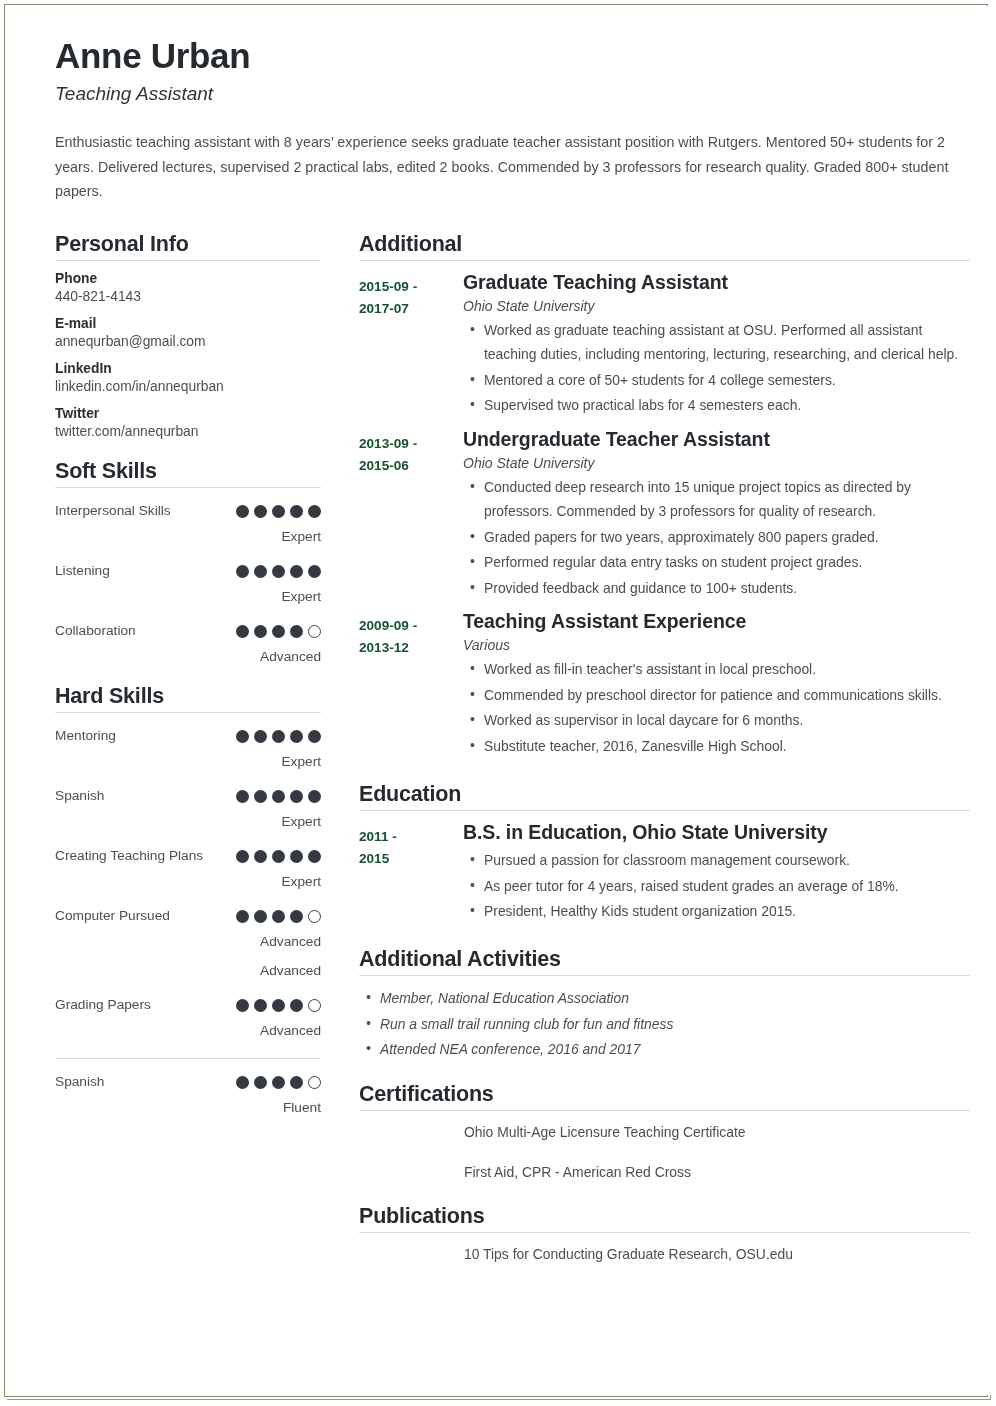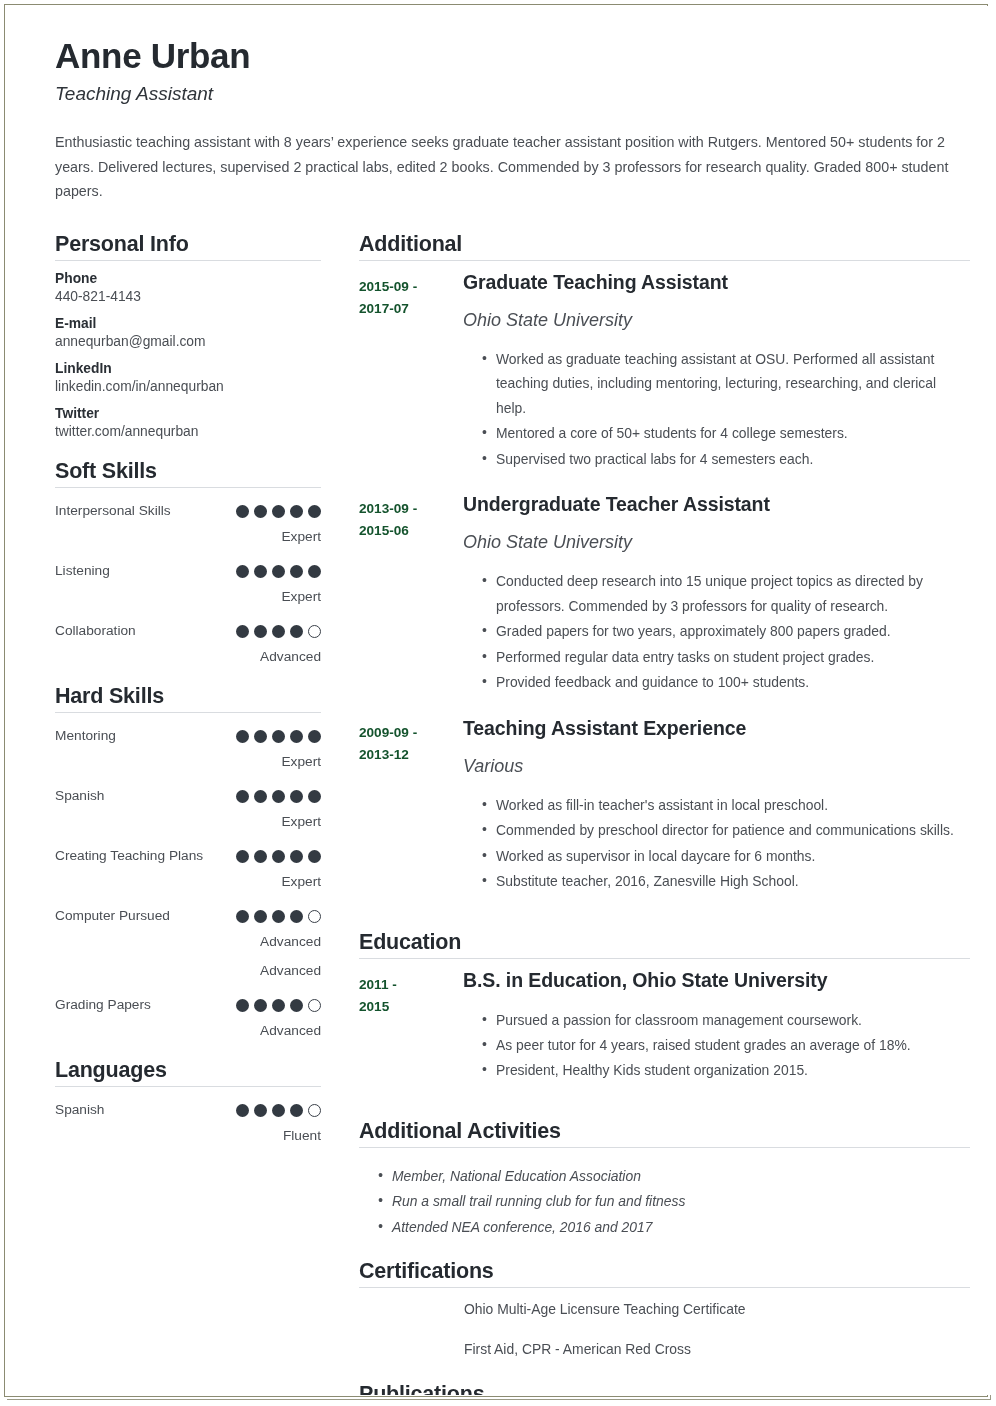--- a/index.html
+++ b/index.html
@@ -161,28 +161,28 @@
   }
   .entry-main { flex: 1 1 auto; }
   .entry-title {
     font-size: 19.5px;
     font-weight: bold;
     color: #252a30;
     margin: 0 0 4px 0;
     letter-spacing: -0.1px;
   }
   .entry-org {
-    font-size: 18px;
+    font-size: 14px;
     font-style: italic;
     color: #4a4e54;
-    margin: 16px 0 4px 0;
+    margin: 4px 0 4px 0;
   }
   ul.bullets {
     list-style: none;
-    margin: 16px;
+    margin: 4px;
     padding: 0;
   }
   ul.bullets li {
     font-size: 13.9px;
     color: #4a4e54;
     line-height: 1.76;
     position: relative;
     padding-left: 17px;
     margin-bottom: 1px;
   }
@@ -346,21 +346,20 @@
                   <span class="dot full"></span>
                   <span class="dot full"></span>
                   <span class="dot empty"></span>
                 </div>
               </div>
               <div class="skill-level">Advanced</div>
             </div>
         </div>
 
         <div class="section">
-          <div class="sec-title">Languages</div>
           <div class="sec-rule"></div>
           <div>
               <div class="skill-row">
                 <div class="skill-name">Spanish</div>
                 <div class="dots">
                   <span class="dot full"></span>
                   <span class="dot full"></span>
                   <span class="dot full"></span>
                   <span class="dot full"></span>
                   <span class="dot empty"></span>

